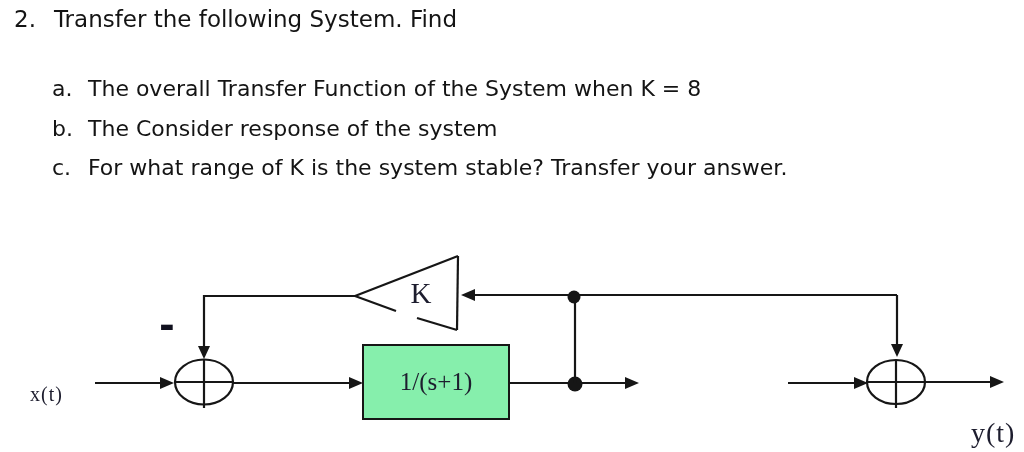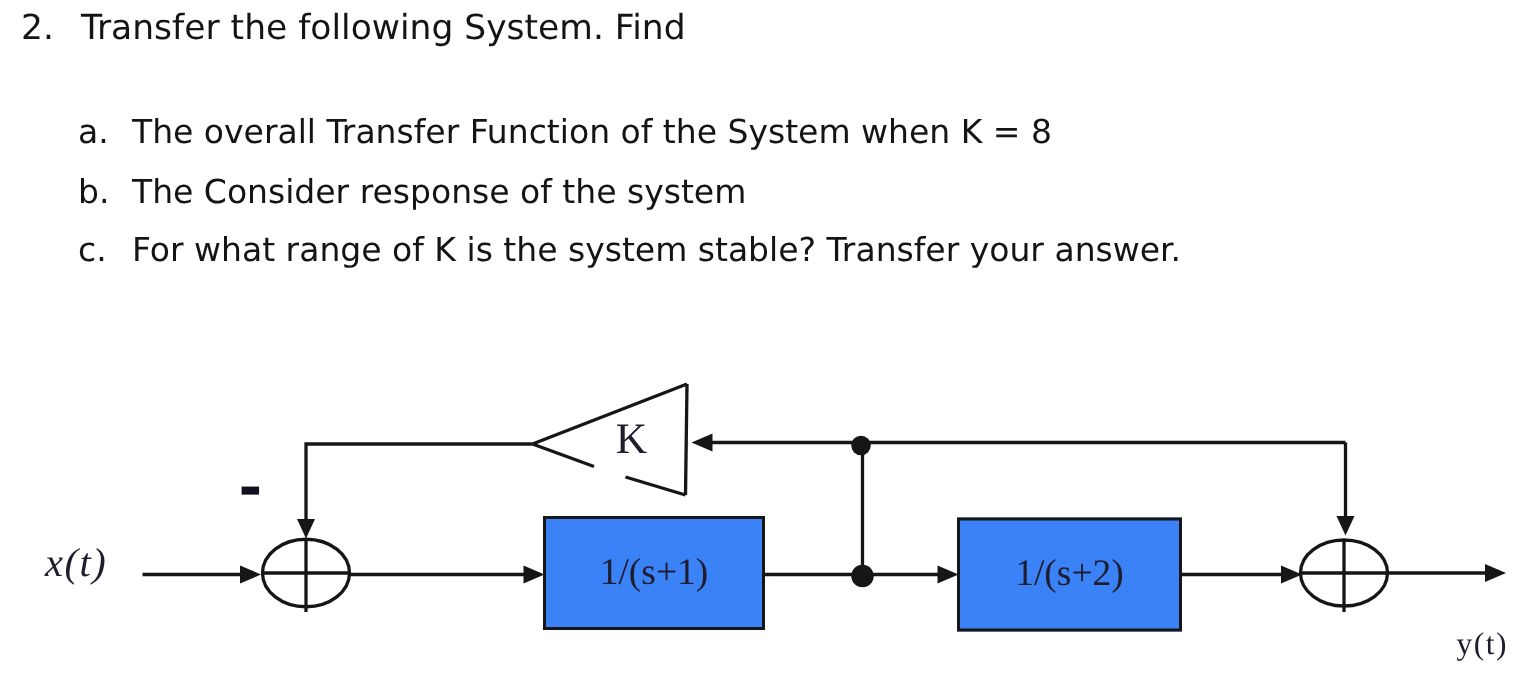--- a/index.html
+++ b/index.html
@@ -14,27 +14,27 @@
   .item-label{width:36px;flex:0 0 36px;}
   .item-a{top:76px;}
   .item-b{top:116px;}
   .item-c{top:155px;}
   
   .diagram{position:absolute;inset:0;}
   .diagram svg{position:absolute;left:0;top:0;}
   .tblock{
     position:absolute;border:2px solid #161616;box-sizing:border-box;
     display:flex;align-items:center;justify-content:center;
-    font-family:"Liberation Serif", serif;font-size:25px;color:#1d1d2e;background:#3b82f6;
+    font-family:"Liberation Serif", serif;font-size:25px;color:#1d1d2e;background:#86efac;
   }
   .block1{left:362px;top:344px;width:148px;height:76px;}
   .block2{left:638px;top:345px;width:150px;height:76px;}
   .lbl{position:absolute;font-family:"Liberation Serif", serif;color:#1d1d2e;white-space:nowrap;}
-  .input-label{left:30px;top:360px;font-size:27px;letter-spacing:1px;font-style:italic;}
-  .output-label{left:971px;top:417px;font-size:21px;letter-spacing:1px;}
+  .input-label{left:30px;top:383px;font-size:20px;letter-spacing:1px;}
+  .output-label{left:971px;top:417px;font-size:28px;letter-spacing:1px;}
   .k-label{left:402px;top:277px;width:38px;text-align:center;font-size:29px;}
   .minus{left:159px;top:306px;font-size:38px;line-height:1;font-weight:bold;
          font-family:"DejaVu Sans", sans-serif;color:#10101e;}
 </style>
 </head>
 <body>
 
 <div class="page">
 
   <div class="title-row">
@@ -100,20 +100,17 @@
         <line x1="925" y1="382" x2="990" y2="382"></line>
         <polygon points="1004,382 990,376 990,388" fill="#161616" stroke="none"></polygon>
       </g>
     </svg>
 
     <div class="lbl input-label">x(t)</div>
     <div class="lbl minus">-</div>
     <div class="tblock block1">
       <span>1/(s+1)</span>
     </div>
-    <div class="tblock block2">
-      <span>1/(s+2)</span>
-    </div>
     <div class="lbl k-label">K</div>
     <div class="lbl output-label">y(t)</div>
   </div>
 
 </div>
 
 </body></html>

